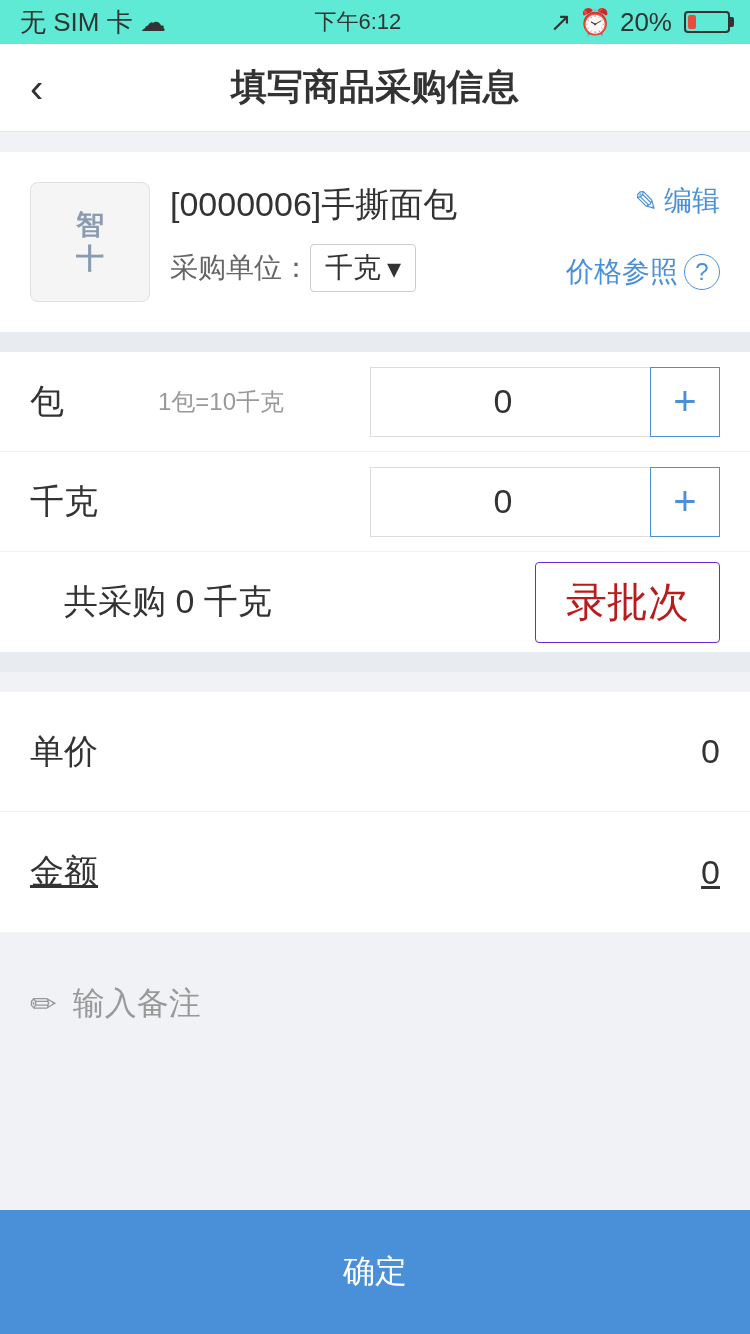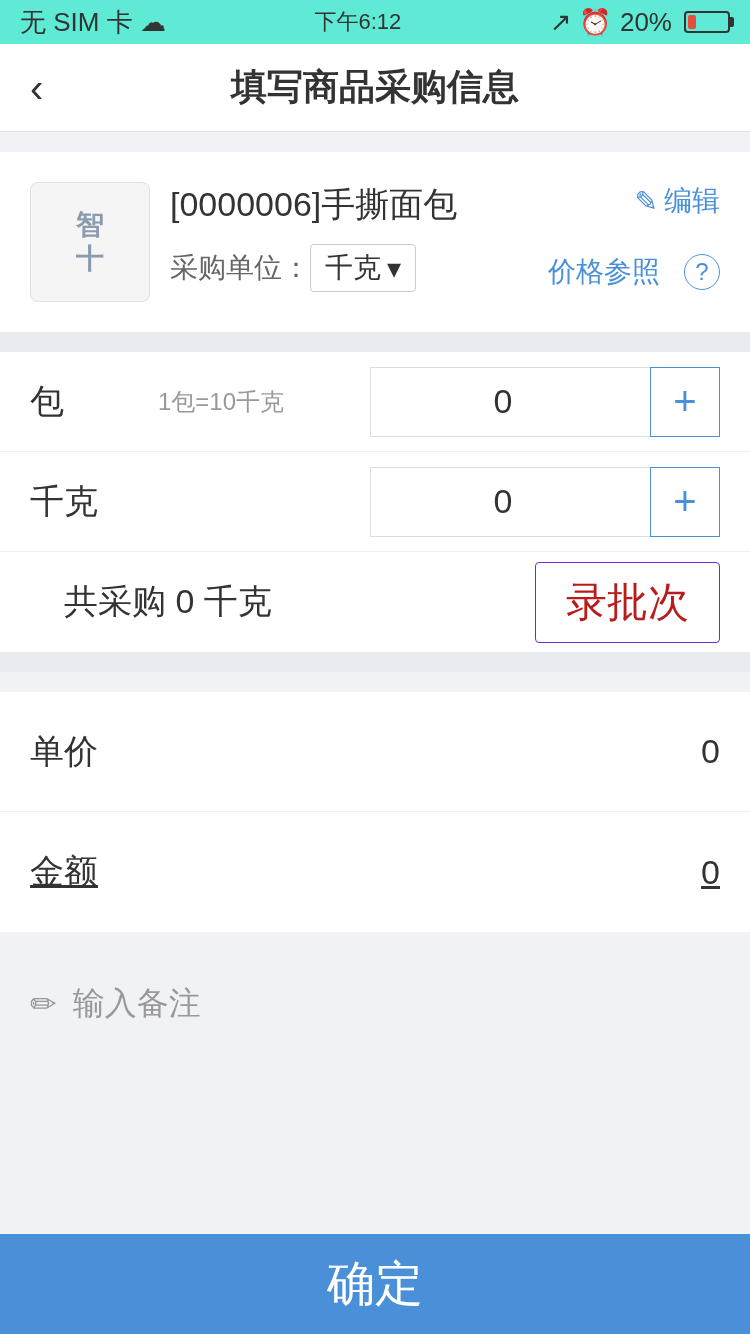--- a/index.html
+++ b/index.html
@@ -166,21 +166,21 @@
       font-size: 28px;
       color: #333;
       gap: 6px;
       cursor: pointer;
     }
     .price-ref {
       color: #4a90d9;
       font-size: 28px;
       display: flex;
       align-items: center;
-      gap: 24px;
+      gap: 6px;
       cursor: pointer;
       margin-top: 8px;
     }
 
     
     .separator-bar {
       width: 750px;
       height: 20px;
       background: #e8ecf0;
     }
@@ -311,24 +311,24 @@
       background: #f0f2f5;
       min-height: 300px;
     }
 
     
     .confirm-btn {
       position: fixed;
       bottom: 0;
       left: 0;
       width: 750px;
-      height: 100px;
+      height: 124px;
       background: #4a90d9;
       color: #fff;
-      font-size: 48px;
+      font-size: 32px;
       font-weight: 500;
       border: none;
       cursor: pointer;
       display: flex;
       align-items: center;
       justify-content: center;
     }
   </style>
 </head>
 <body>

